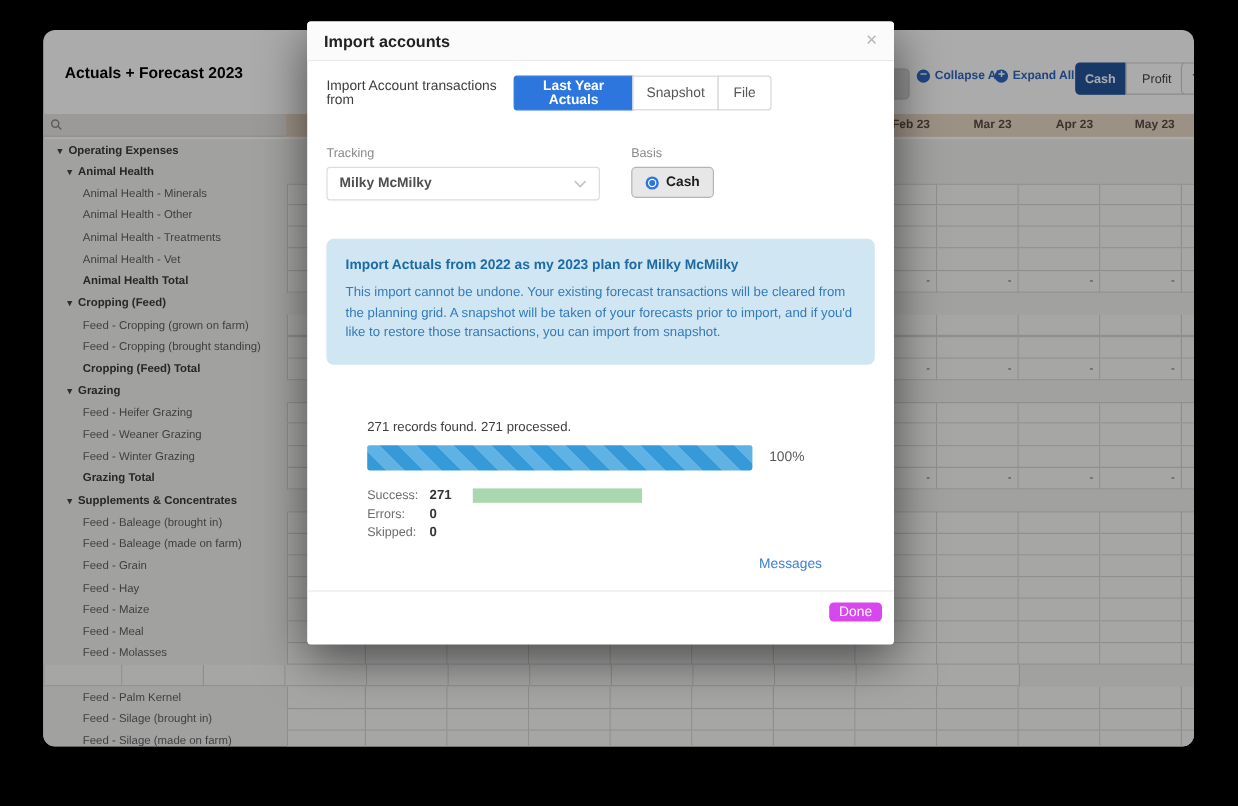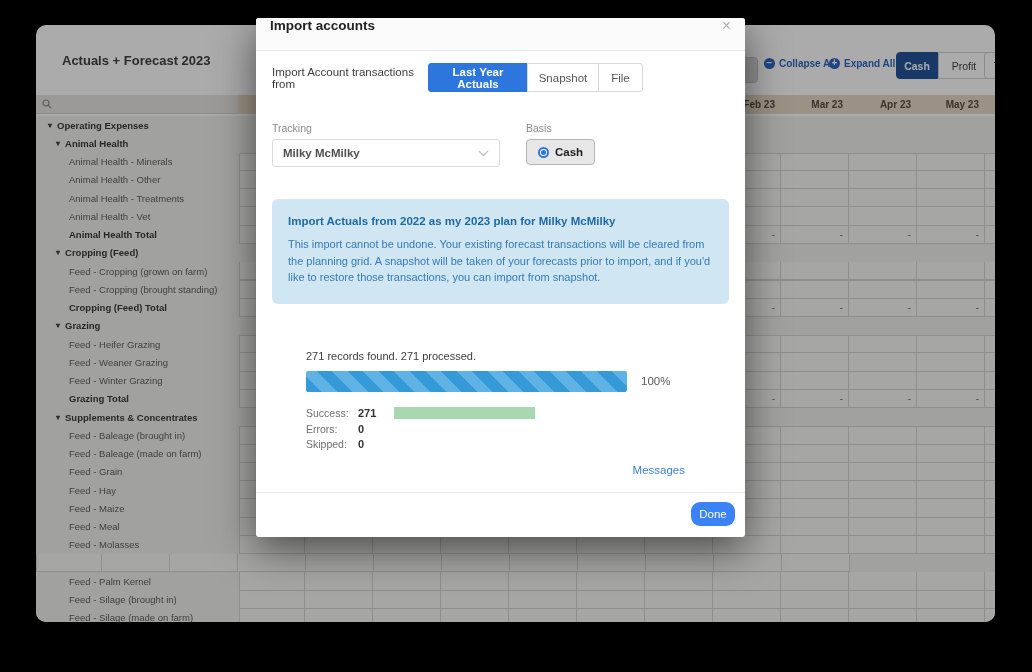--- a/index.html
+++ b/index.html
@@ -1,19 +1,19 @@
 <!DOCTYPE html>
 <html><head>
 <meta charset="utf-8">
 <style>
   html,body{margin:0;padding:0}
   body{width:1032px;height:672px;background:#000;font-family:"Liberation Sans",sans-serif;position:relative;overflow:hidden}
   
   .card{position:absolute;left:36px;top:25px;width:959px;height:597px;background:#fff;border-radius:10px;overflow:hidden}
-  .app-title{position:absolute;left:26px;top:28px;font-size:13px;font-weight:bold;color:#404040}
+  .app-title{position:absolute;left:18px;top:28px;font-size:13px;font-weight:bold;color:#000000}
   .toolbar-link{position:absolute;top:33px;display:flex;align-items:center;gap:4px;font-size:10px;font-weight:bold;color:#2f67c0;cursor:pointer}
   .cicon{width:11px;height:11px;border-radius:50%;background:#2f67c0;color:#fff;font-size:10px;line-height:10px;text-align:center;font-weight:bold}
   .toggle{position:absolute;top:27px;display:flex}
   .toggle .tbtn{height:27px;display:flex;align-items:center;justify-content:center;font-size:10.5px;box-sizing:border-box;border:1px solid #d0d0d0;background:#fff;color:#444;cursor:pointer}
   .tbtn.cash{width:42px;border-radius:4px 0 0 4px;background:#24549c;border-color:#24549c;color:#fff;font-weight:bold}
   .tbtn.profit{width:52px;border-radius:0 4px 4px 0}
   .sliver-btn{position:absolute;top:27px;left:948px;width:26px;height:27px;border:1px solid #d0d0d0;border-radius:4px;background:#fff;color:#444;font-size:10.5px;display:flex;align-items:center;justify-content:center;box-sizing:border-box}
   .hidden-pill{position:absolute;left:706px;top:32px;width:16px;height:26px;background:#dcdcdc;border:1px solid #c6c6c6;border-radius:4px;box-sizing:border-box}
   .search-strip{position:absolute;left:0;top:70px;width:202px;height:19px;background:#e8e6e3;border-bottom:1px solid #d6d3cf;display:flex;align-items:center;padding-left:6px;box-sizing:border-box}
   .months-strip{position:absolute;left:202px;top:70px;right:0;height:19px;background:#e9d8c6;display:flex;align-items:center;box-sizing:border-box}
@@ -28,21 +28,21 @@
   .row.t-group2 .lbl{padding-left:20px;font-weight:bold;color:#3a3a3a}
   .row.t-item  .lbl{padding-left:33px}
   .row.t-total .lbl{padding-left:33px;font-weight:bold;color:#3a3a3a}
   .cells{display:flex;flex:1;overflow:hidden}
   .cell{flex:0 0 68px;box-sizing:border-box;background:#f8f8f7;border-right:1px solid #d7d5d2;border-bottom:1px solid #d7d5d2;display:flex;align-items:center;justify-content:flex-end;padding-right:5px;font-size:9.5px;color:#555}
   .cell.first{flex:0 0 66px;border-left:1px solid #d7d5d2}
   .row.top .cell{border-top:1px solid #d7d5d2}
   
   .overlay{position:absolute;inset:0;background:rgba(0,0,0,.33);z-index:5}
   .modal{position:absolute;left:256px;top:18px;width:489px;height:519px;background:#fff;border-radius:3px;box-shadow:0 12px 40px rgba(0,0,0,.55);z-index:10;box-sizing:border-box}
-  .m-header{height:33px;display:flex;align-items:flex-start;padding:0 14px;background:#fbfbfb;border-bottom:1px solid #e9e9e9;box-sizing:border-box;border-radius:3px 3px 0 0}
+  .m-header{height:33px;display:flex;align-items:center;padding:0 14px;background:#fbfbfb;border-bottom:1px solid #e9e9e9;box-sizing:border-box;border-radius:3px 3px 0 0}
   .m-title{font-size:13.5px;font-weight:bold;color:#222}
   .m-close{margin-left:auto;font-size:16px;color:#b3b3b3;cursor:pointer;line-height:1}
   .m-body{padding:0 16px;position:relative}
   .src-row{margin-top:12px;display:flex;align-items:center}
   .src-label{flex:0 0 156px;font-size:11.5px;color:#3d3d3d}
   .tabs{display:flex}
   .tab{height:29px;box-sizing:border-box;border:1px solid #d8d8d8;background:#fff;color:#555;font-size:11.5px;font-family:inherit;display:flex;align-items:center;justify-content:center;margin-left:-1px;cursor:pointer}
   .tab:first-child{margin-left:0;border-radius:3px 0 0 3px}
   .tab:last-child{border-radius:0 3px 3px 0}
   .tab.active{background:#2c76dd;border-color:#2c76dd;color:#fff;font-weight:bold}
@@ -64,21 +64,21 @@
   .pbar{width:321px;height:21px;border-radius:2px;background:repeating-linear-gradient(45deg,#379ad8 0 11px,#5eb2e4 11px 22px)}
   .pct{margin-left:14px;font-size:11.5px;color:#5a5a5a}
   .stats{margin-top:14px}
   .stat{display:flex;align-items:center;height:15.5px}
   .s-label{flex:0 0 52px;font-size:10.5px;color:#6e6e6e}
   .s-val{flex:0 0 36px;font-size:11px;font-weight:600;color:#333}
   .s-bar{width:141px;height:12px;background:#a9d7af}
   .msg-row{text-align:right;margin:8px 44px 0 0}
   .msg-link{font-size:11.5px;color:#3d7fd6;cursor:pointer}
   .m-footer{position:absolute;left:0;right:0;bottom:0;height:45px;border-top:1px solid #e9e9e9;box-sizing:border-box}
-  .done-btn{position:absolute;right:10px;top:9px;width:44px;height:24px;background:#3b82f6;color:#fff;border:none;border-radius:9px;font-size:11.5px;font-family:inherit;cursor:pointer}
+  .done-btn{position:absolute;right:10px;top:9px;width:44px;height:16px;background:#d946ef;color:#fff;border:none;border-radius:4px;font-size:11.5px;font-family:inherit;cursor:pointer}
 </style>
 </head>
 <body>
 
 <div class="card">
   <div class="app-title">Actuals + Forecast 2023</div>
 
   <div class="hidden-pill"></div>
 
   <div class="toolbar-link" style="left:728px">

